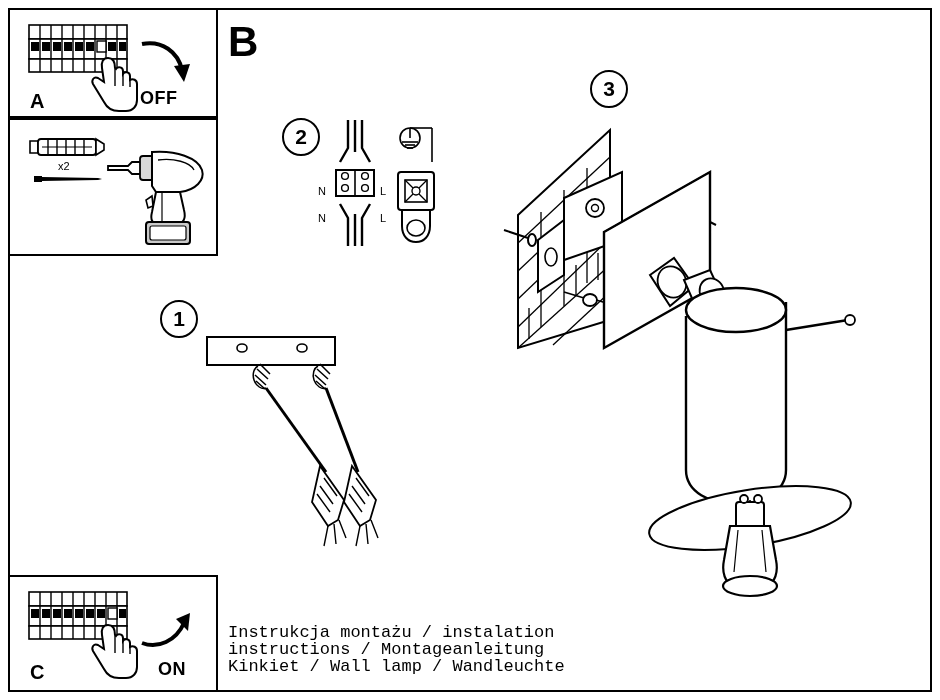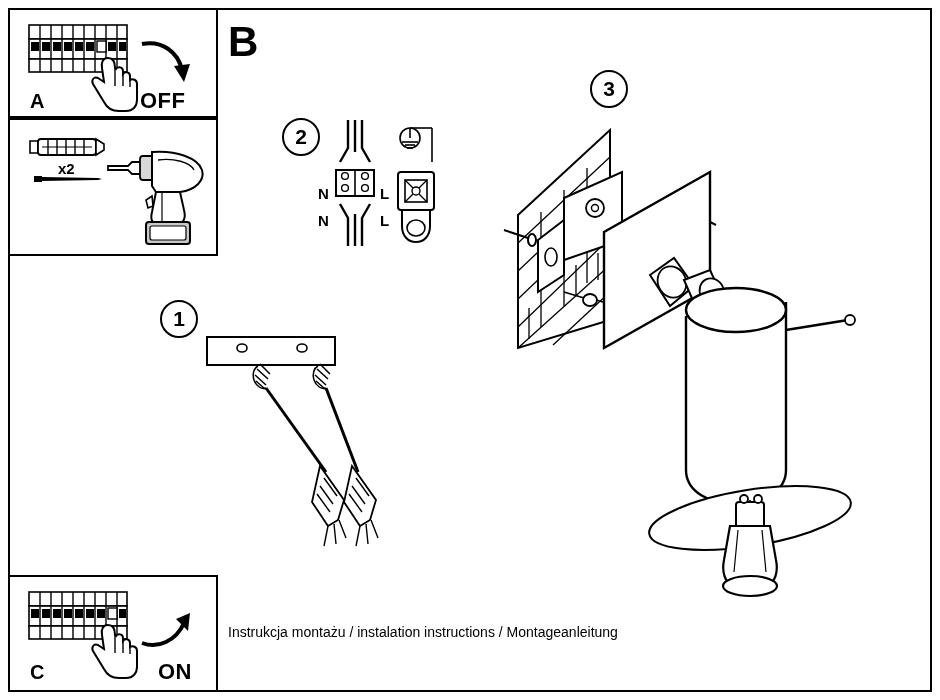--- a/index.html
+++ b/index.html
@@ -43,34 +43,34 @@
     font-weight: bold;
     font-family: "Liberation Sans", sans-serif;
   }
   .big-letter {
     position: absolute;
     font-size: 42px;
     font-weight: bold;
   }
   .word {
     position: absolute;
-    font-size: 22px;
+    font-size: 18px;
     font-weight: bold;
     letter-spacing: 0.5px;
   }
   .small-label {
     position: absolute;
-    font-size: 15px;
-    font-weight: bold;
+    font-size: 11px;
+    font-weight: normal;
   }
   .caption {
     position: absolute;
-    font-size: 14px;
+    font-size: 17px;
     line-height: 17px;
-    font-family: Liberation Sans, sans-serif;
+    font-family: Liberation Mono, monospace;
   }
   .circle-num {
     position: absolute;
     width: 38px;
     height: 38px;
     border: 2px solid #000;
     border-radius: 50%;
     box-sizing: border-box;
     display: flex;
     align-items: center;
@@ -391,15 +391,16 @@
         <circle cx="260" cy="379" r="4" fill="#ffffff" stroke="#000" stroke-width="1.8"></circle>
         <path d="M232 406 L226 440 C222 460 234 472 252 472 C270 472 282 460 278 440 L272 406 Z" fill="#ffffff" stroke="#000" stroke-width="2.2"></path>
         <ellipse cx="252" cy="466" rx="27" ry="10" fill="#ffffff" stroke="#000" stroke-width="2.2"></ellipse>
         <path d="M240 410 L236 452 M264 410 L268 452" fill="none" stroke="#000" stroke-width="1.2"></path>
       </g>
     </svg>
   </div>
 
   <div class="caption" style="left:228px; top:624px; width:420px;">
     <div>Instrukcja montażu / instalation instructions / Montageanleitung</div>
+    <div>Kinkiet / Wall lamp / Wandleuchte</div>
   </div>
 
 </div>
 
 </body></html>

